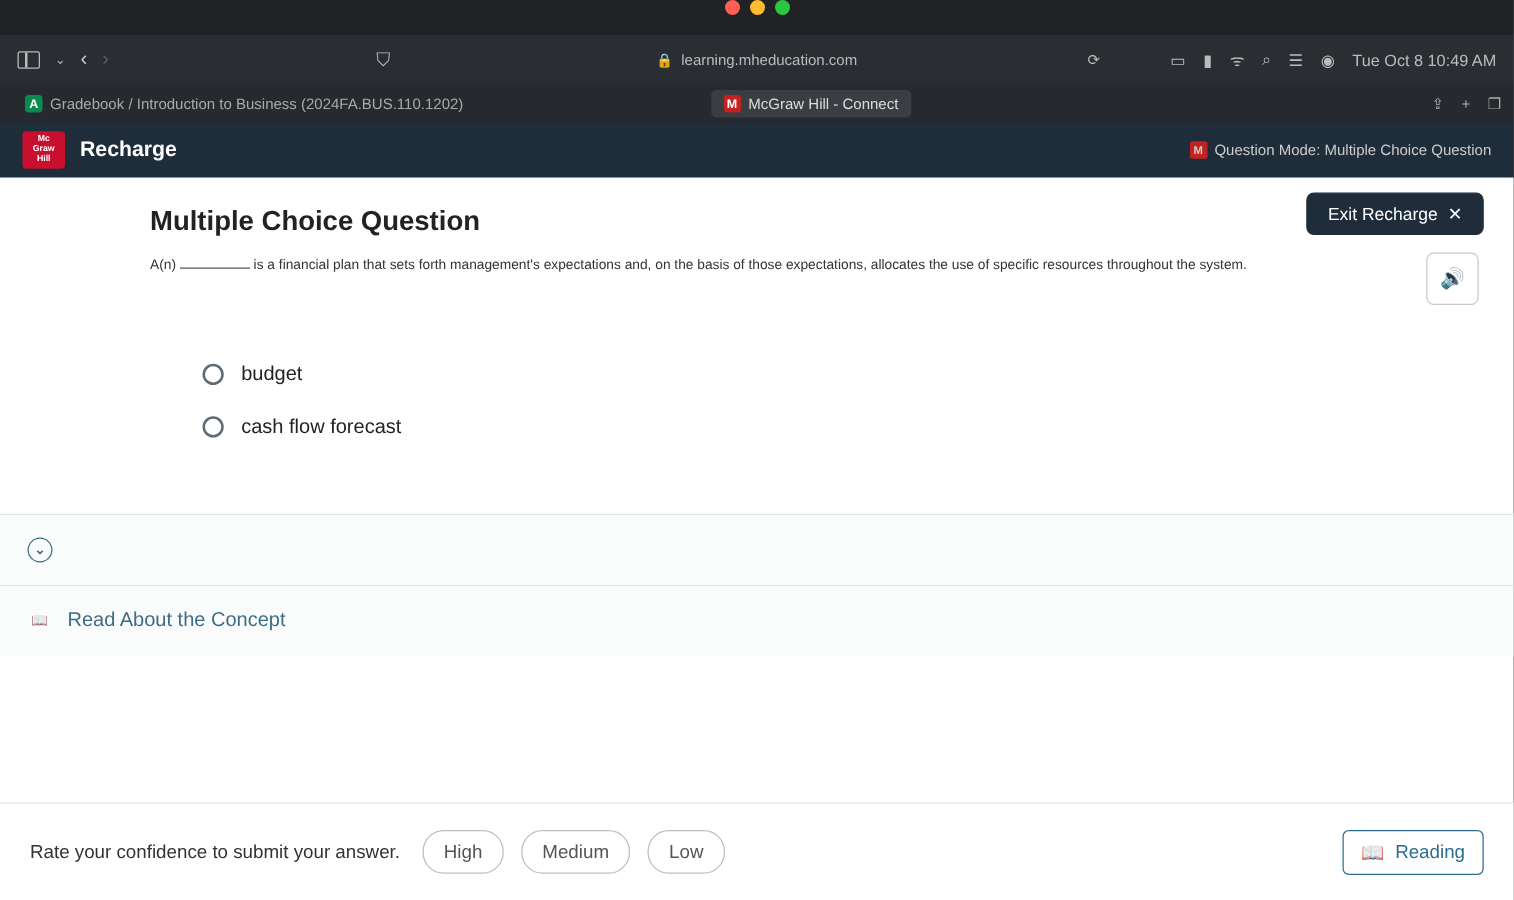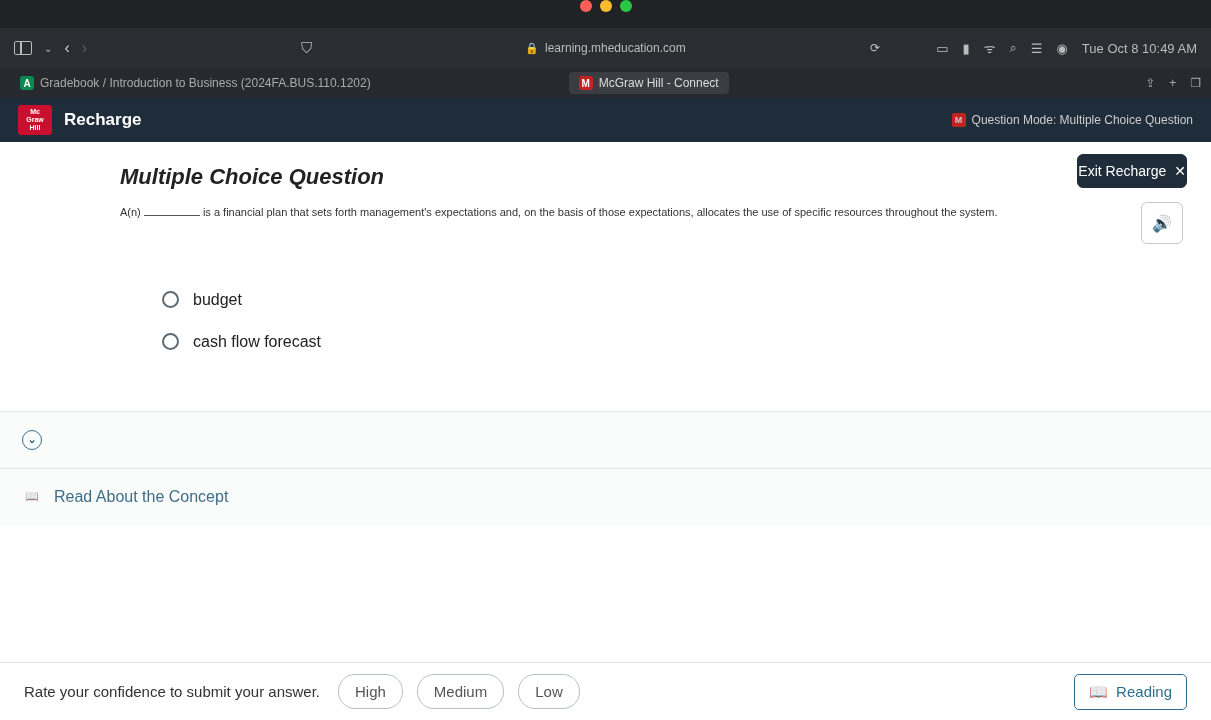--- a/index.html
+++ b/index.html
@@ -34,38 +34,38 @@
   
   .app-header { height: 44px; background: #1f2c3a; display: flex; align-items: center; padding: 0 18px; color: #fff; gap: 12px; }
   .mh-logo { width: 34px; height: 30px; background: #c8102e; border-radius: 3px; display: flex; flex-direction: column; align-items: center; justify-content: center; font-size: 7px; line-height: 8px; font-weight: bold; }
   .recharge-label { font-size: 17px; font-weight: 600; }
   .q-mode { margin-left: auto; font-size: 12px; color: #ccc; display: flex; align-items: center; gap: 6px; }
   .q-mode-badge { width: 14px; height: 14px; background: #c42121; border-radius: 2px; display: inline-flex; align-items: center; justify-content: center; font-size: 9px; font-weight: bold; }
 
   
   .content { background: #fff; height: calc(720px - 28px - 40px - 30px - 44px); overflow: auto; position: relative; }
   .exit-bar { display: flex; justify-content: flex-end; padding: 12px 24px 0 24px; align-items:flex-start; gap:12px;}
-  .exit-btn { border: 1.5px solid #1f2c3a; background: #1f2c3a; color: #fff; padding: 8px 0; border-radius: 6px; font-size: 14px; display: flex; align-items: center; gap: 8px; cursor: pointer; justify-content: center; }
+  .exit-btn { border: 1.5px solid #1f2c3a; background: #1f2c3a; color: #fff; padding: 8px 16px; border-radius: 6px; font-size: 14px; display: flex; align-items: center; gap: 8px; cursor: pointer; justify-content: center; }
   .audio-btn { width: 42px; height: 42px; border: 1px solid #c5c9cc; border-radius: 6px; display: flex; align-items: center; justify-content: center; color: #4a5560; cursor: pointer; font-size:16px; position:absolute; right:28px; top:60px;}
 
   .question-wrap { padding: 0 120px 20px 120px; }
-  .q-title { font-size: 22px; font-weight: 600; color: #222; margin-top:-24px; margin-bottom: 14px; font-style: italic; }
+  .q-title { font-size: 22px; font-weight: 600; color: #222; margin-top:-24px; margin-bottom: 14px; }
   .q-text { font-size: 11px; color: #333; line-height: 1.6; max-width: 960px; }
   .blank { display: inline-block; width: 56px; border-bottom: 1px solid #555; vertical-align: baseline; height: 1em; }
 
   .options { margin: 69px 0 40px 42px; display: flex; flex-direction: column; gap: 24px; }
   .opt { display: flex; align-items: center; gap: 14px; cursor: pointer; font-size: 16px; color: #222; }
   .radio { width: 17px; height: 17px; border: 2px solid #5f6b73; border-radius: 50%; flex: 0 0 auto; }
 
   .help-row, .read-row { border-top: 1px solid #e3e6e8; padding: 18px 22px; display: flex; align-items: center; gap: 12px; color: #3d6d86; font-size: 16px; background:#fafbfb;}
   .help-row .chev-c, .read-row .book-ic { width: 20px; height: 20px; border: 1.5px solid #3d6d86; border-radius: 50%; display: inline-flex; align-items: center; justify-content: center; font-size: 11px; }
   .read-row .book-ic { border-radius: 3px; border:none; }
   .help-row { font-weight:600; }
 
-  .footer-bar { position: absolute; bottom: 0; left: 0; right: 0; height: 58px; background: #fff; border-top: 1px solid #e3e6e8; display: flex; align-items: center; padding: 0 24px; gap: 14px; }
+  .footer-bar { position: absolute; bottom: 0; left: 0; right: 0; height: 78px; background: #fff; border-top: 1px solid #e3e6e8; display: flex; align-items: center; padding: 0 24px; gap: 14px; }
   .conf-label { font-size: 15px; color: #333; margin-right: 4px; }
   .conf-btn { border: 1.5px solid #b9c0c5; background: #fff; color: #555; padding: 8px 16px; border-radius: 17px; font-size: 15px; cursor: pointer; }
   .reading-btn { margin-left: auto; border: 1.5px solid #2d6e8e; color: #2d6e8e; background: #fff; padding: 8px 14px; border-radius: 5px; font-size: 15px; display: flex; align-items: center; gap: 8px; cursor: pointer; }
   .sidebar-toggle { width:18px; height:14px; border:1.5px solid #bbb; border-radius:2px; position:relative;}
   .sidebar-toggle:after{content:"";position:absolute;left:5px;top:0;bottom:0;width:1.5px;background:#bbb;}
 </style>
 </head>
 <body>
 
 <div class="mac-bar">

